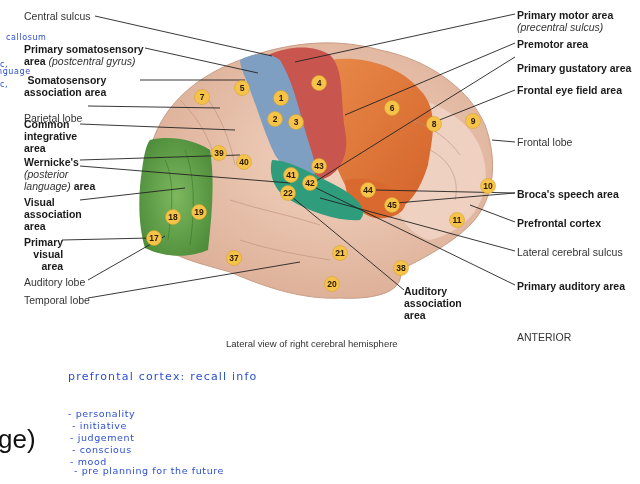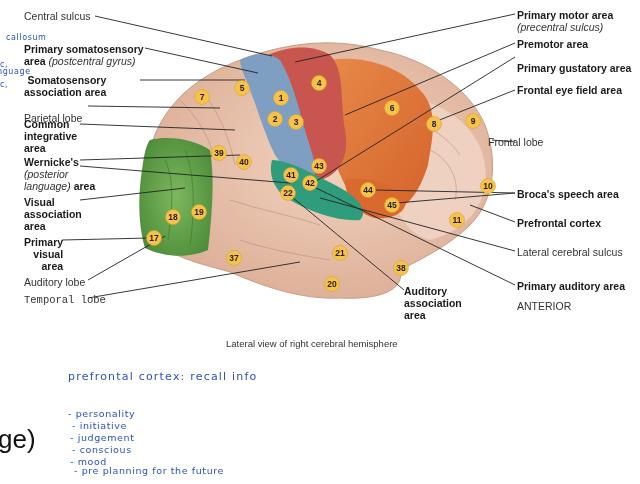--- a/index.html
+++ b/index.html
@@ -227,35 +227,35 @@
   <div>area</div>
 </div>
 
 <div class="lbl bold" style="left:24px;top:236px;text-align:right;">
   <div>Primary</div>
   <div>visual</div>
   <div>area</div>
 </div>
 
 <div class="lbl plain" style="left:24px;top:276px;">Auditory lobe</div>
-<div class="lbl plain" style="left:24px;top:294px;font-family:Liberation Mono, monospace;">Temporal lobe</div>
+<div class="lbl plain" style="left:24px;top:294px;">Temporal lobe</div>
 
 <div class="lbl bold" style="left:517px;top:9px;">
   <div>Primary motor area</div>
   <div><i>(precentral sulcus)</i></div>
 </div>
 <div class="lbl bold" style="left:517px;top:38px;">Premotor area</div>
 <div class="lbl bold" style="left:517px;top:62px;">Primary gustatory area</div>
 <div class="lbl bold" style="left:517px;top:84px;">Frontal eye field area</div>
-<div class="lbl plain" style="left:488px;top:136px;">Frontal lobe</div>
+<div class="lbl plain" style="left:517px;top:136px;">Frontal lobe</div>
 <div class="lbl bold" style="left:517px;top:188px;">Broca's speech area</div>
 <div class="lbl bold" style="left:517px;top:217px;">Prefrontal cortex</div>
 <div class="lbl plain" style="left:517px;top:246px;">Lateral cerebral sulcus</div>
 <div class="lbl bold" style="left:517px;top:280px;">Primary auditory area</div>
-<div class="lbl plain" style="left:517px;top:300px;">ANTERIOR</div>
+<div class="lbl plain" style="left:517px;top:331px;">ANTERIOR</div>
 
 <div class="lbl bold" style="left:404px;top:285px;">
   <div>Auditory</div>
   <div>association</div>
   <div>area</div>
 </div>
 
 <div class="caption" style="left:226px;top:338px;">Lateral view of right cerebral hemisphere</div>
 
 <div class="hand" style="left:6px;top:33px;font-size:8px;">callosum</div>

